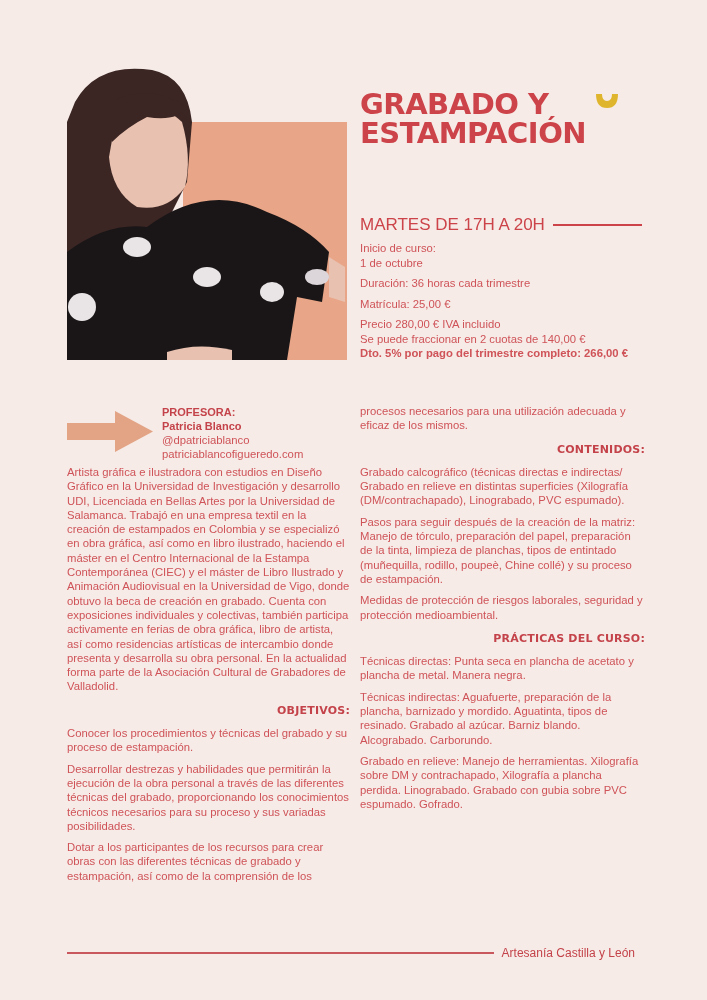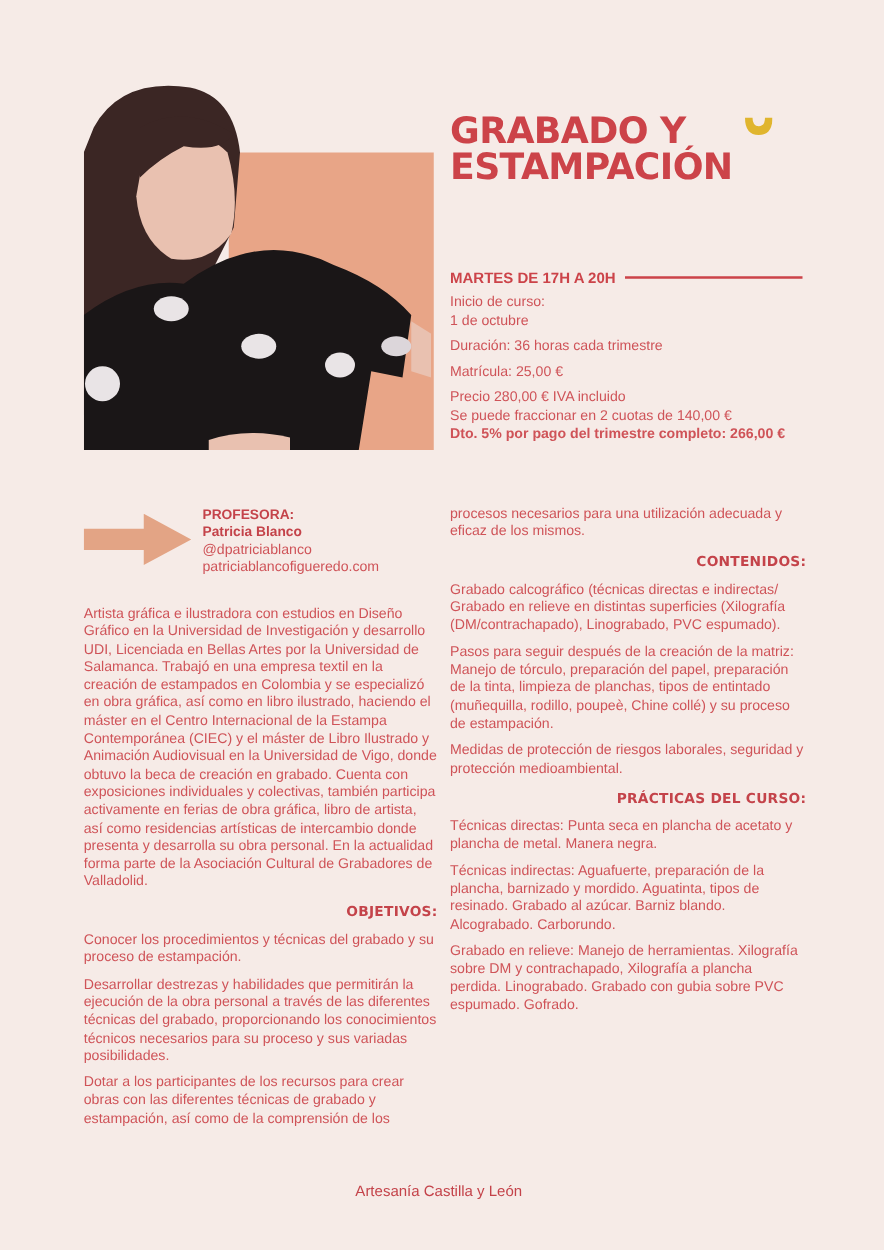--- a/index.html
+++ b/index.html
@@ -9,36 +9,36 @@
   .photo-bg { position: absolute; left: 183px; top: 122px; width: 164px; height: 238px; background: #e8a587; }
   .photo { position: absolute; left: 67px; top: 62px; width: 278px; height: 298px; overflow: hidden; }
   .photo svg { width: 100%; height: 100%; display: block; }
 
   .title { position: absolute; left: 360px; top: 90px; font-family: "DejaVu Sans", sans-serif; font-weight: bold; font-size: 29px; line-height: 29px; color: #cc4349; letter-spacing: -0.5px; }
   .title div { white-space: nowrap; }
   .arch { position: absolute; left: 596px; top: 94px; width: 22px; height: 14px; }
 
   .schedule { position: absolute; left: 360px; top: 215px; width: 282px; }
   .sched-head { display: flex; align-items: center; }
-  .sched-head span { font-weight: bold; font-size: 12px; color: #cc4349; white-space: nowrap; }
+  .sched-head span { font-weight: normal; font-size: 17px; color: #cc4349; white-space: nowrap; }
   .sched-head .line { flex: 1; height: 1.5px; background: #cc4349; margin-left: 8px; }
   .info { font-size: 11.3px; line-height: 14.5px; color: #cf5358; margin-top: 6px; }
   .info p { margin-bottom: 6px; }
   .info b { font-weight: bold; }
 
   .arrow { position: absolute; left: 67px; top: 411px; width: 86px; height: 41px; }
   .teacher { position: absolute; left: 162px; top: 405px; font-size: 11.3px; line-height: 14px; color: #cf5358; }
   .teacher .lbl, .teacher .name { font-weight: bold; color: #c4434a; font-size: 11px; }
 
-  .col-left { position: absolute; left: 67px; top: 484px; width: 283px; font-size: 11.3px; line-height: 14.3px; }
+  .col-left { position: absolute; left: 67px; top: 465px; width: 283px; font-size: 11.3px; line-height: 14.3px; }
   .col-right { position: absolute; left: 360px; top: 404px; width: 285px; font-size: 11.3px; line-height: 14.3px; }
   .para { margin-bottom: 7px; }
   .sec-head { font-family: "DejaVu Sans", sans-serif; font-weight: bold; font-size: 11px; color: #c4434a; margin: 10px 0 8px; letter-spacing: 0.2px; text-align: right; }
 
-  .footer { position: absolute; left: 67px; top: 946px; width: 568px; display: flex; align-items: center; flex-direction: column; }
+  .footer { position: absolute; left: 67px; top: 946px; width: 568px; display: flex; align-items: center; }
   .footer .line { flex: 1; height: 1.5px; background: #c9575e; margin-right: 8px; }
   .footer span { font-size: 12px; color: #c4434a; white-space: nowrap; }
 </style>
 </head>
 <body>
 
 <div class="photo-bg"></div>
 <div class="photo">
   <svg viewBox="0 0 278 298" preserveAspectRatio="none">
 

